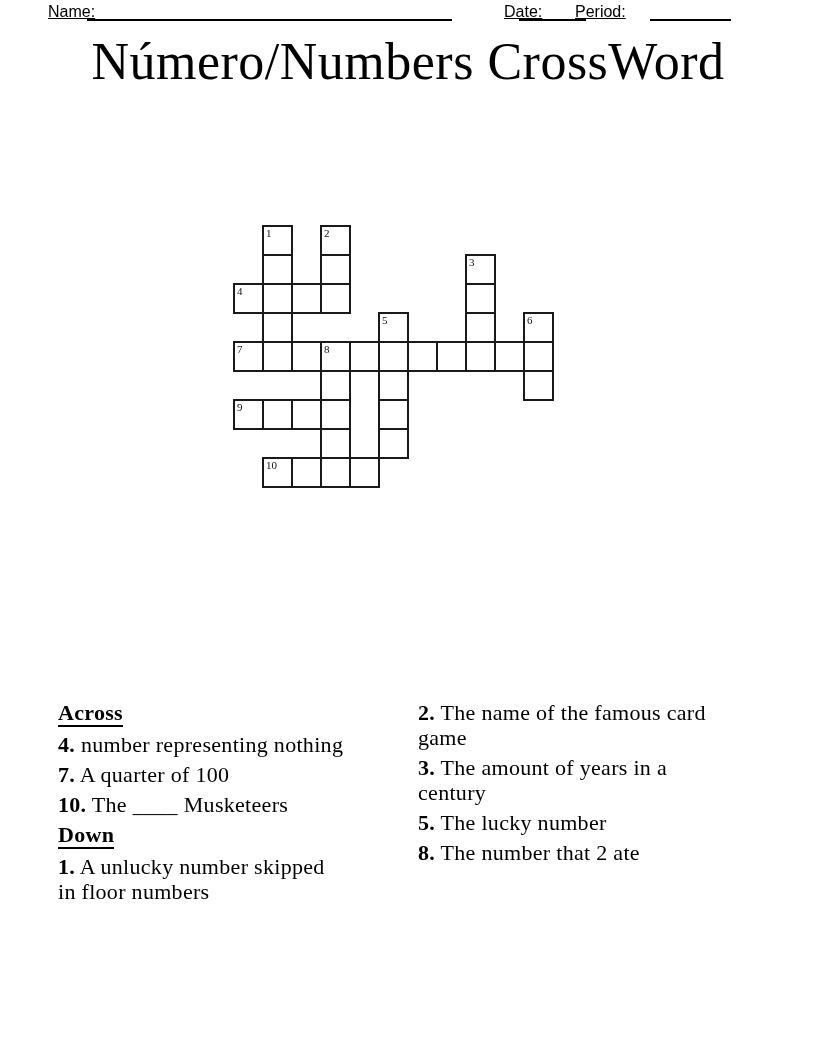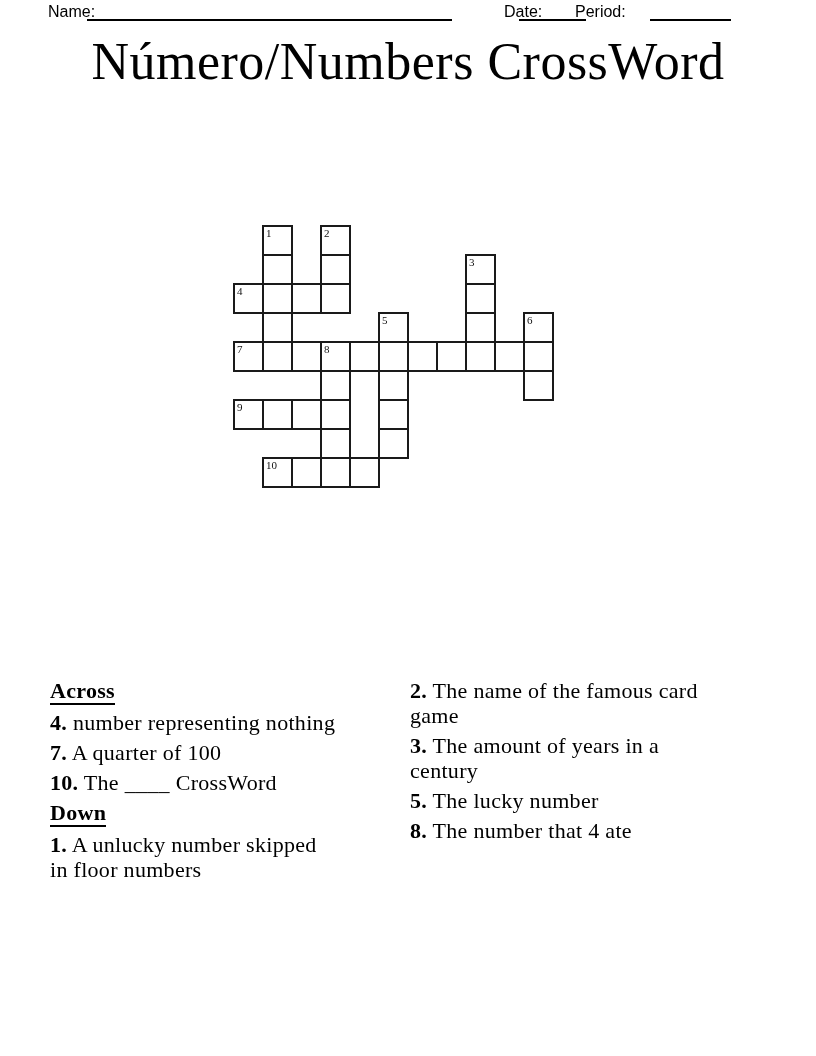--- a/index.html
+++ b/index.html
@@ -1,38 +1,38 @@
 <!DOCTYPE html>
 <html><head>
 <meta charset="utf-8">
 <style>
   html,body{margin:0;padding:0;background:#fff;}
   .page{position:relative;width:816px;height:1056px;background:#ffffff;overflow:hidden;
         font-family:"Liberation Serif",serif;color:#000;}
 
   
   .hlabel{position:absolute;top:3px;font-family:"Liberation Sans",sans-serif;
-          font-size:16px;color:#000;white-space:nowrap;}
+          font-size:16px;color:#000;white-space:nowrap;text-decoration:underline;}
   .hline{position:absolute;top:19px;height:0;border-bottom:2px solid #000;}
 
   
   .title{position:absolute;top:32px;left:0;right:0;margin:0;text-align:center;
          font-family:"Liberation Serif",serif;font-weight:normal;font-size:52px;
          letter-spacing:0.5px;}
 
   
   .grid{position:absolute;left:233px;top:225px;}
   .cell{position:absolute;box-sizing:border-box;background:#fff;
         border:2px solid #1a1a1a;}
   .cellnum{position:absolute;left:2px;top:0px;font-family:"Liberation Serif",serif;
            font-size:11px;line-height:12px;color:#111;}
 
   
-  .clue-col{position:absolute;top:678px;font-size:22px;line-height:25px;
-            letter-spacing:0.3px;}
+  .clue-col{position:absolute;top:700px;font-size:22px;line-height:25px;
+            letter-spacing:0.3px;margin-left:8px;}
   .clue-col-left{left:50px;width:356px;}
   .clue-col-right{left:410px;width:346px;}
   .clue{margin:0 0 5px 0;}
   .clue b{font-weight:bold;}
   .clue .txt{white-space:pre-line;}
   .clue-heading{margin:0 0 5px 0;}
   .clue-heading .hd{display:inline-block;font-weight:bold;
                     border-bottom:2px solid #000;padding-bottom:0px;}
 </style>
 </head>
@@ -120,21 +120,21 @@
     <div class="clue">
       <b>4.</b>
       <span class="txt">number representing nothing</span>
     </div>
     <div class="clue">
       <b>7.</b>
       <span class="txt">A quarter of 100</span>
     </div>
     <div class="clue">
       <b>10.</b>
-      <span class="txt">The ____ CrossWord</span>
+      <span class="txt">The ____ Musketeers</span>
     </div>
     <div class="clue-heading">
       <span class="hd">Down</span>
     </div>
     <div class="clue">
       <b>1.</b>
       <span class="txt">A unlucky number skipped
 in floor numbers</span>
     </div>
   </div>
@@ -149,17 +149,17 @@
       <b>3.</b>
       <span class="txt">The amount of years in a
 century</span>
     </div>
     <div class="clue">
       <b>5.</b>
       <span class="txt">The lucky number</span>
     </div>
     <div class="clue">
       <b>8.</b>
-      <span class="txt">The number that 4 ate</span>
+      <span class="txt">The number that 2 ate</span>
     </div>
   </div>
 
 </div>
 
 </body></html>

